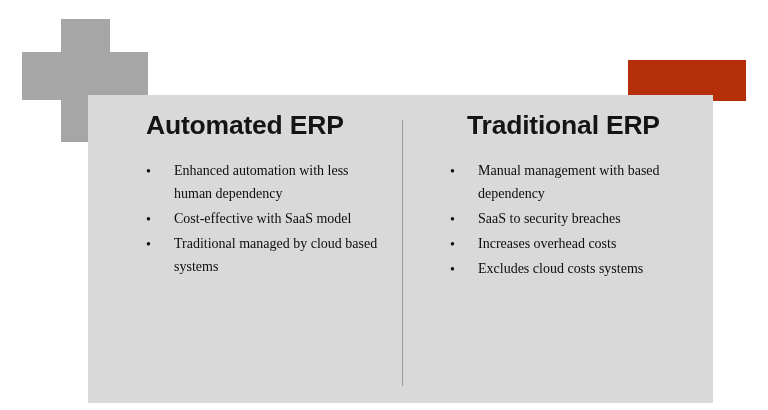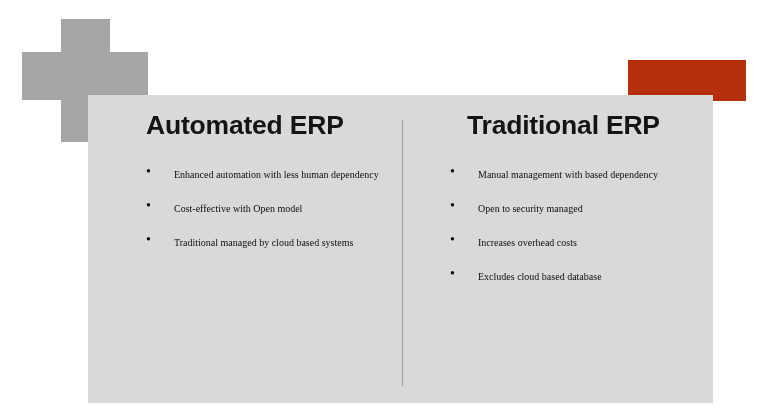--- a/index.html
+++ b/index.html
@@ -89,22 +89,22 @@
   .column.right .col-title { margin-left: 35px; }
 
   ul.bullets {
     list-style: none;
     margin: 0;
     padding: 0;
   }
   ul.bullets li {
     position: relative;
     font-family: "Liberation Serif", serif;
-    font-size: 10px;
-    line-height: 32px;
+    font-size: 14px;
+    line-height: 23px;
     color: #0d0d0d;
     padding-left: 46px;
     margin-bottom: 2px;
   }
   ul.bullets li::before {
     content: "\2022";
     position: absolute;
     left: 18px;
     top: 0;
     font-size: 14px;
@@ -124,28 +124,28 @@
 
   <div class="orange-rect"></div>
 
   <div class="panel"></div>
   <div class="divider"></div>
 
   <div class="column left">
     <div class="col-title">Automated ERP</div>
     <ul class="bullets">
       <li>Enhanced automation with less human dependency</li>
-      <li>Cost-effective with Open model</li>
+      <li>Cost-effective with SaaS model</li>
       <li>Traditional managed by cloud based systems</li>
     </ul>
   </div>
 
   <div class="column right">
     <div class="col-title">Traditional ERP</div>
     <ul class="bullets">
       <li>Manual management with based dependency</li>
-      <li>Open to security managed</li>
+      <li>SaaS to security breaches</li>
       <li>Increases overhead costs</li>
-      <li>Excludes cloud based database</li>
+      <li>Excludes cloud costs systems</li>
     </ul>
   </div>
 
 </div>
 
 </body></html>

